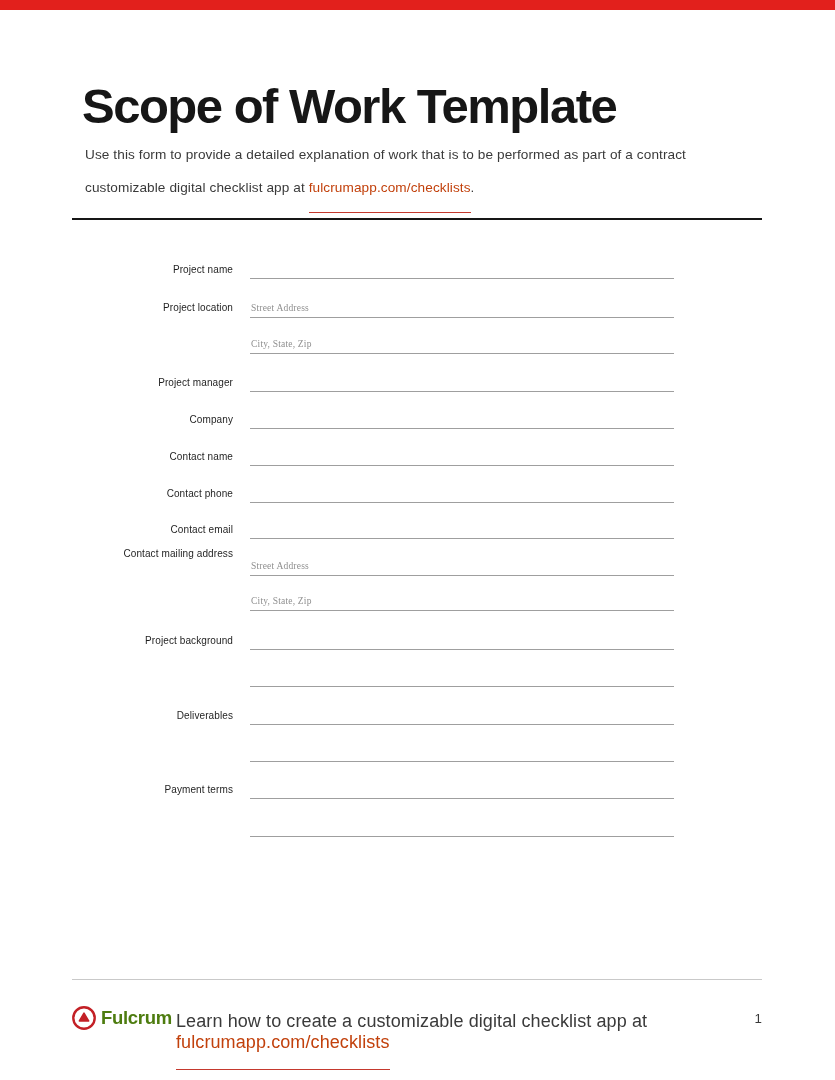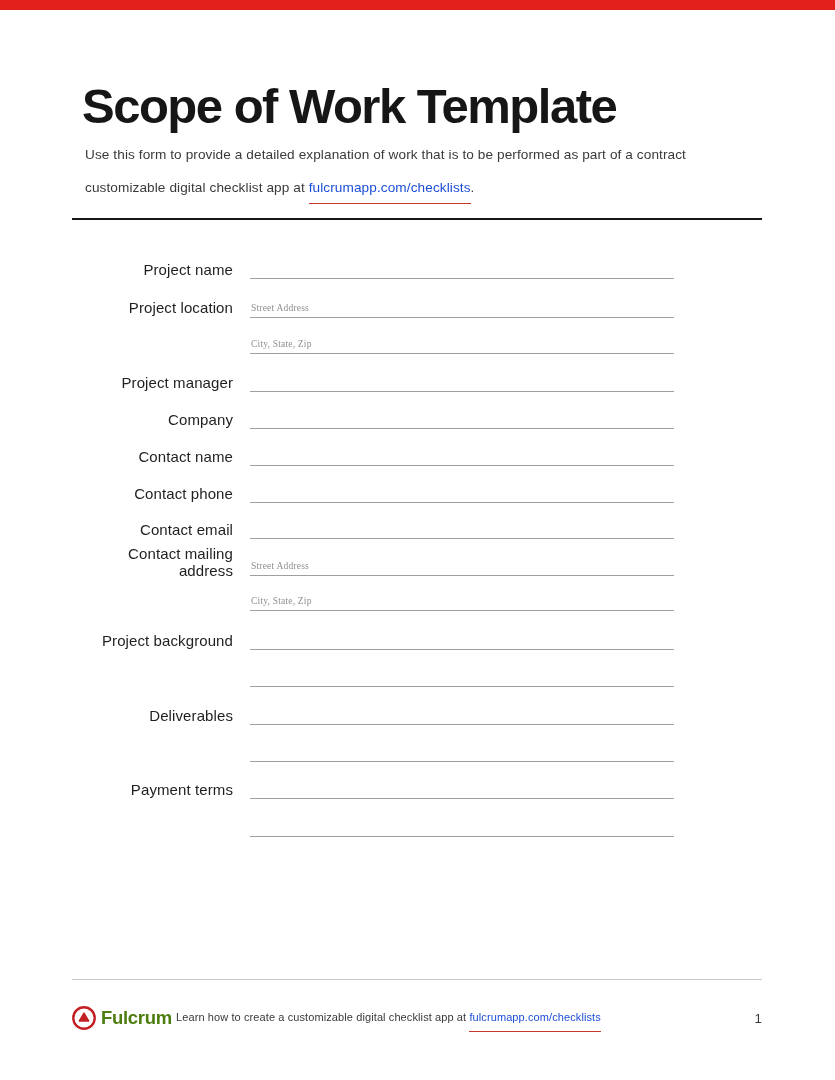--- a/index.html
+++ b/index.html
@@ -30,38 +30,38 @@
   .intro {
     position: absolute;
     left: 72px; top: 134px;
     margin: 13px;
     font-size: 13.6px;
     line-height: 16.6px;
     color: #3a3a3a;
     letter-spacing: 0.1px;
   }
   .redlink {
-    color: #1d4ed8;
+    color: #c2410c;
     text-decoration: none;
     border-bottom: 1.6px solid #c5392e;
-    padding-bottom: 8px;
+    padding-bottom: 17px;
     cursor: pointer;
   }
   .hr-dark {
     position: absolute;
     left: 72px; top: 218px;
     width: 690px; height: 0;
     border-top: 2px solid #161616;
   }
   .flabel {
     position: absolute;
     left: 72px;
     width: 161px;
     text-align: right;
-    font-size: 15px;
+    font-size: 10px;
     line-height: 17px;
     color: #1f1f1f;
     letter-spacing: 0.1px;
   }
   .fline {
     position: absolute;
     left: 250px;
     width: 424px;
     height: 0;
     border-top: 1px solid #9f9f9f;
@@ -90,21 +90,21 @@
     position: absolute;
     left: 101px; top: 1007px;
     font-size: 18.5px;
     font-weight: 700;
     letter-spacing: -0.3px;
     color: #4d7c0f;
   }
   .ftext {
     position: absolute;
     left: 176px; top: 1011px;
-    font-size: 11px;
+    font-size: 18px;
     color: #3a3a3a;
     letter-spacing: 0.1px;
   }
   .pagenum {
     position: absolute;
     left: 72px; top: 1011px;
     width: 690px;
     text-align: right;
     font-size: 13.3px;
     color: #3a3a3a;

